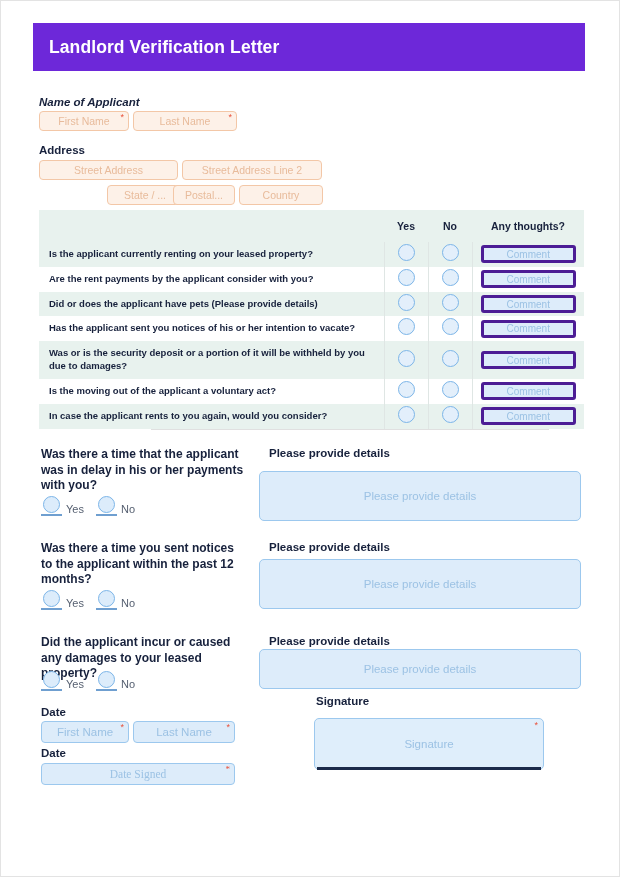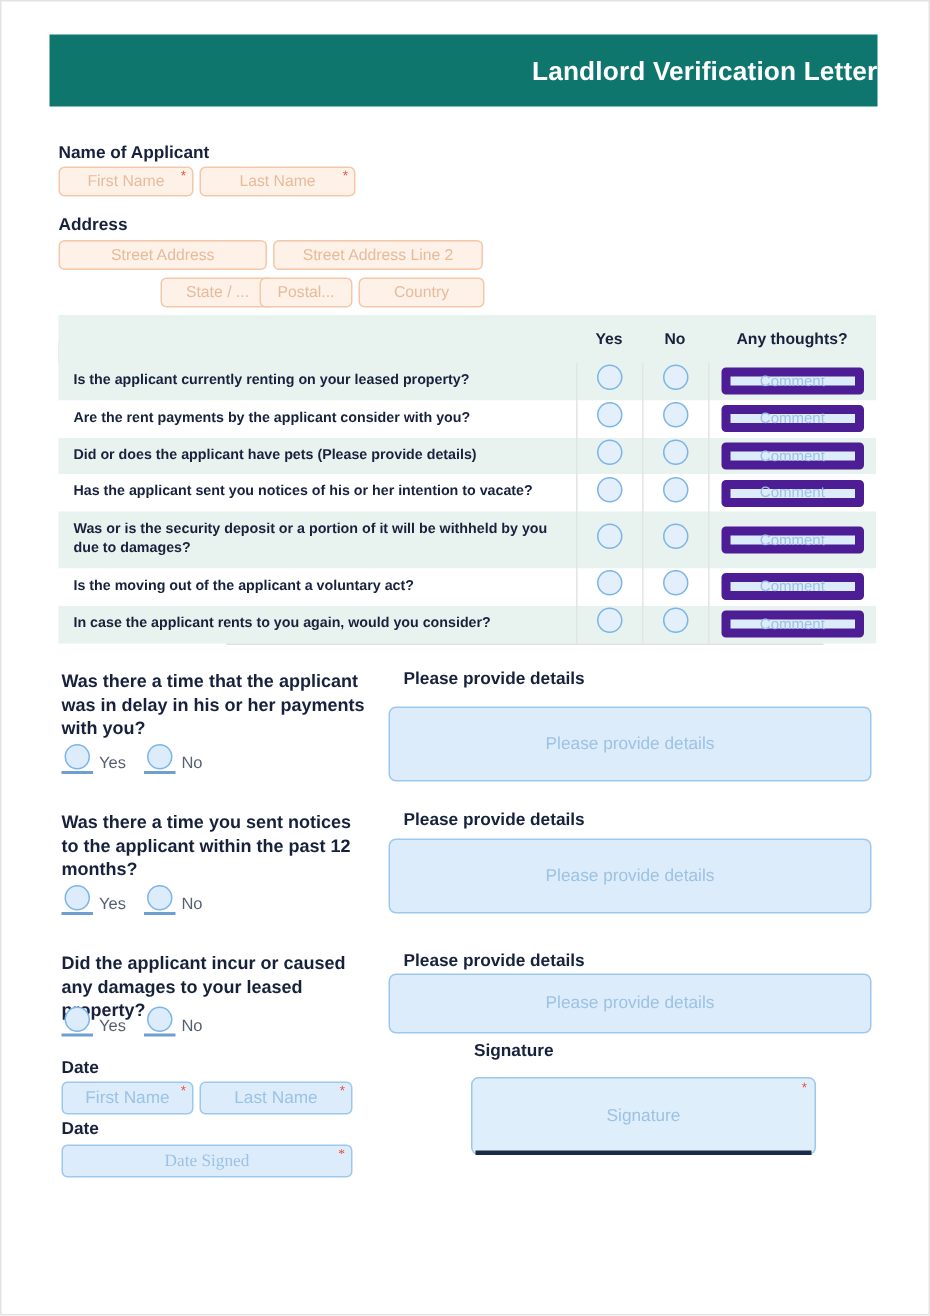--- a/index.html
+++ b/index.html
@@ -23,24 +23,23 @@
     background: #ffffff;
   }
 
   
   .banner {
     position: absolute;
     left: 32px;
     top: 22px;
     width: 552px;
     height: 48px;
-    background: #0f766e;
-    display: flex;
-    align-items: center;
-    justify-content: flex-end;
+    background: #6d28d9;
+    display: flex;
+    align-items: center;
   }
   .banner-title {
     color: #ffffff;
     font-size: 17.5px;
     font-weight: bold;
     letter-spacing: 0.1px;
     padding-left: 16px;
   }
 
   
@@ -142,21 +141,21 @@
     border-radius: 50%;
     background: #e3effb;
     border: 1px solid #7cb5e8;
     box-sizing: border-box;
   }
   .comment-box {
     box-sizing: border-box;
     width: 100%;
     height: 18px;
     background: #ddecfa;
-    border: 6px solid #4c1d95;
+    border: 3px solid #4c1d95;
     border-radius: 3px;
     display: flex;
     align-items: center;
     justify-content: center;
     font-size: 10px;
     color: #9cc2e4;
   }
 
   
   .divider {
@@ -260,21 +259,21 @@
 </style>
 </head>
 <body>
 
 <div class="page">
 
   <div class="banner">
     <div class="banner-title">Landlord Verification Letter</div>
   </div>
 
-  <div class="field-label" style="position:absolute;left:38px;top:95px;">Name of Applicant</div>
+  <div class="field-label" style="position:absolute;left:38px;top:95px;font-style:italic;">Name of Applicant</div>
 
   <div class="pinput" style="position:absolute;left:38px;top:110px;width:90px;">
     <span>First Name</span>
     <span class="req">*</span>
   </div>
   <div class="pinput" style="position:absolute;left:132px;top:110px;width:104px;">
     <span>Last Name</span>
     <span class="req">*</span>
   </div>
 

